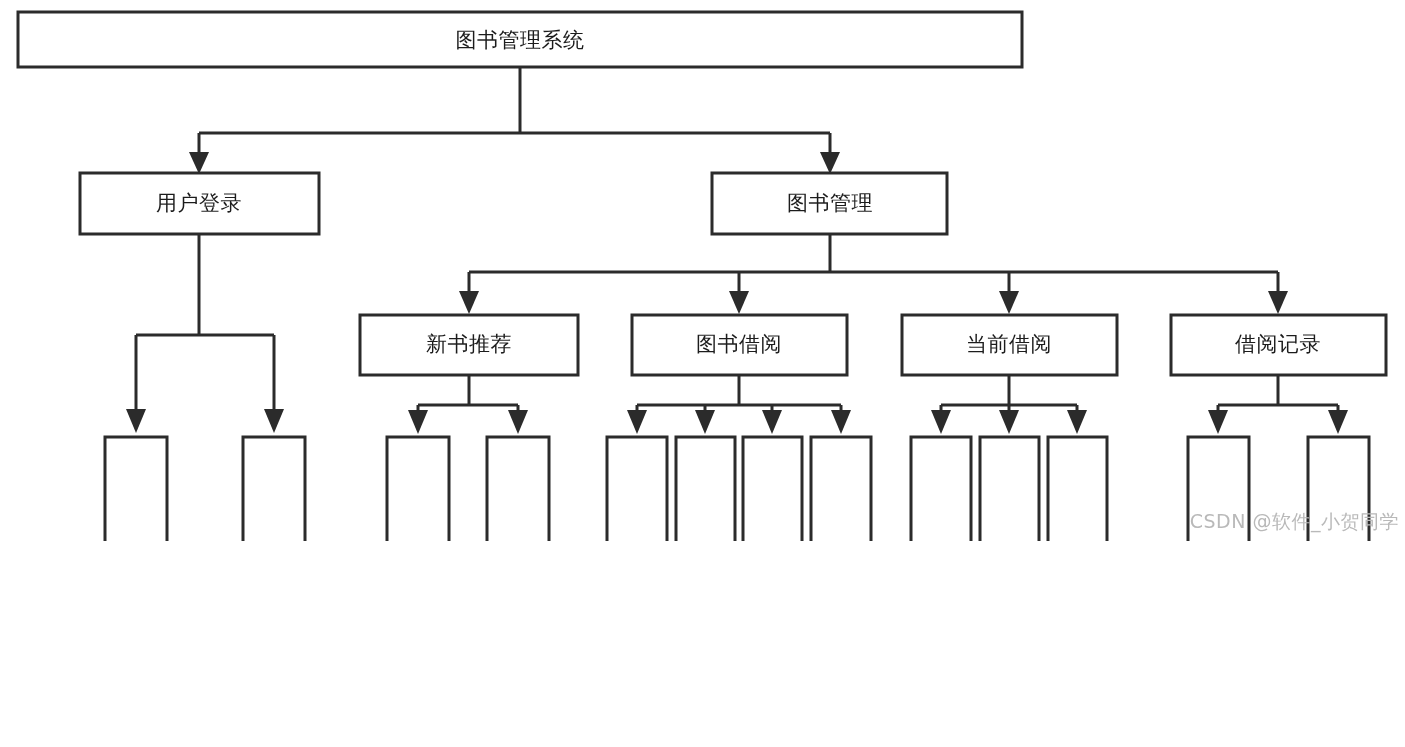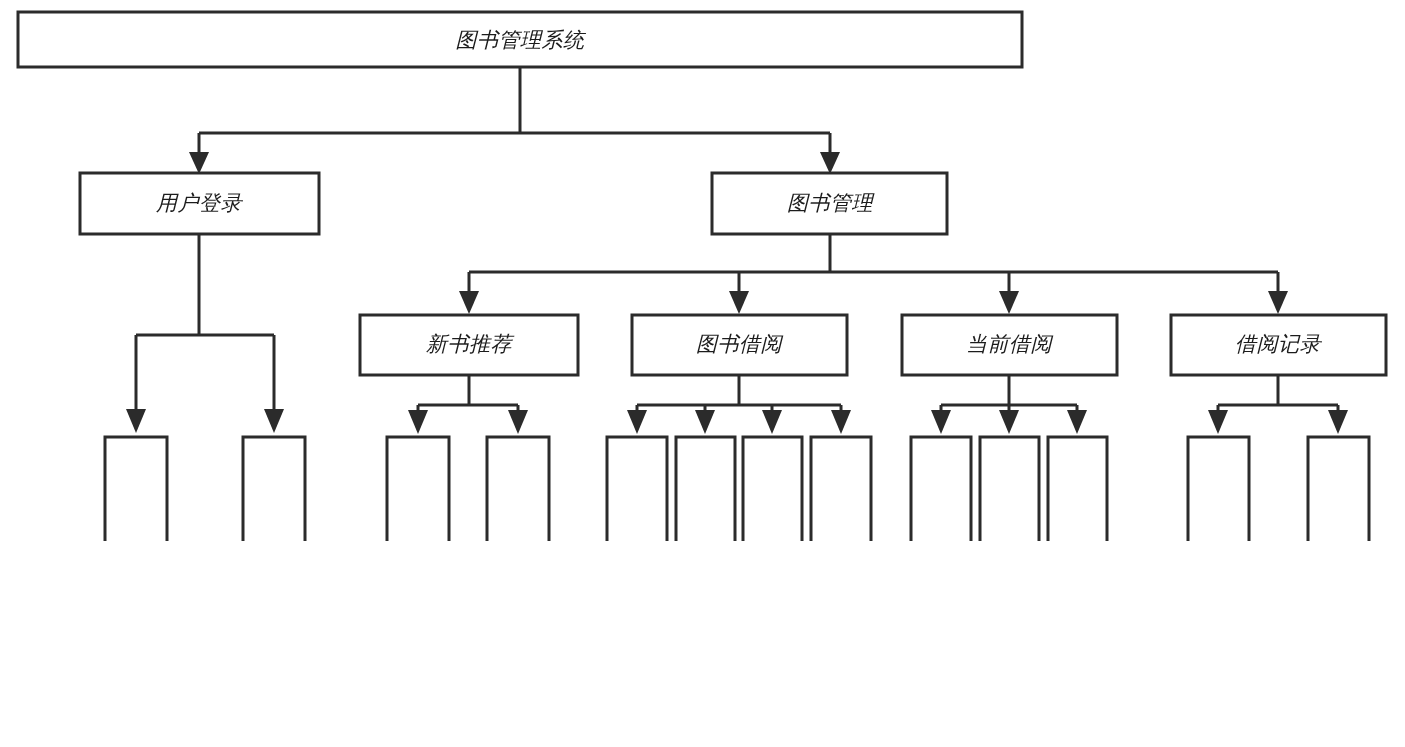--- a/index.html
+++ b/index.html
@@ -10,21 +10,20 @@
   }
   body {
     font-family: "DejaVu Sans", "Liberation Sans", sans-serif;
   }
   #diagram-root {
     position: relative;
     width: 1405px;
     height: 541px;
     background: #ffffff;
     overflow: hidden;
-    font-style: italic;
   }
   svg.diagram-canvas {
     position: absolute;
     top: 0;
     left: 0;
     width: 1405px;
     height: 747px;
     display: block;
   }
   .node-box {
@@ -228,14 +227,15 @@
   <div class="node-label-v" style="left:743px; top:446px; width:59px; height:285px;">编辑图书（管理员）</div>
   <div class="node-label-v" style="left:811px; top:505px; width:60px; height:225px;">借阅图书</div>
 
   <div class="node-label-v" style="left:911px; top:505px; width:60px; height:225px;">查询图书</div>
   <div class="node-label-v" style="left:980px; top:505px; width:59px; height:225px;">归还图书</div>
   <div class="node-label-v" style="left:1048px; top:446px; width:59px; height:285px;">确认归还（管理员）</div>
 
   <div class="node-label-v" style="left:1188px; top:473px; width:61px; height:255px;">新增借阅记录</div>
   <div class="node-label-v" style="left:1308px; top:473px; width:61px; height:255px;">查询借阅记录</div>
 
+  <div class="watermark">CSDN @软件_小贺同学</div>
 
 </div>
 
 </body></html>

